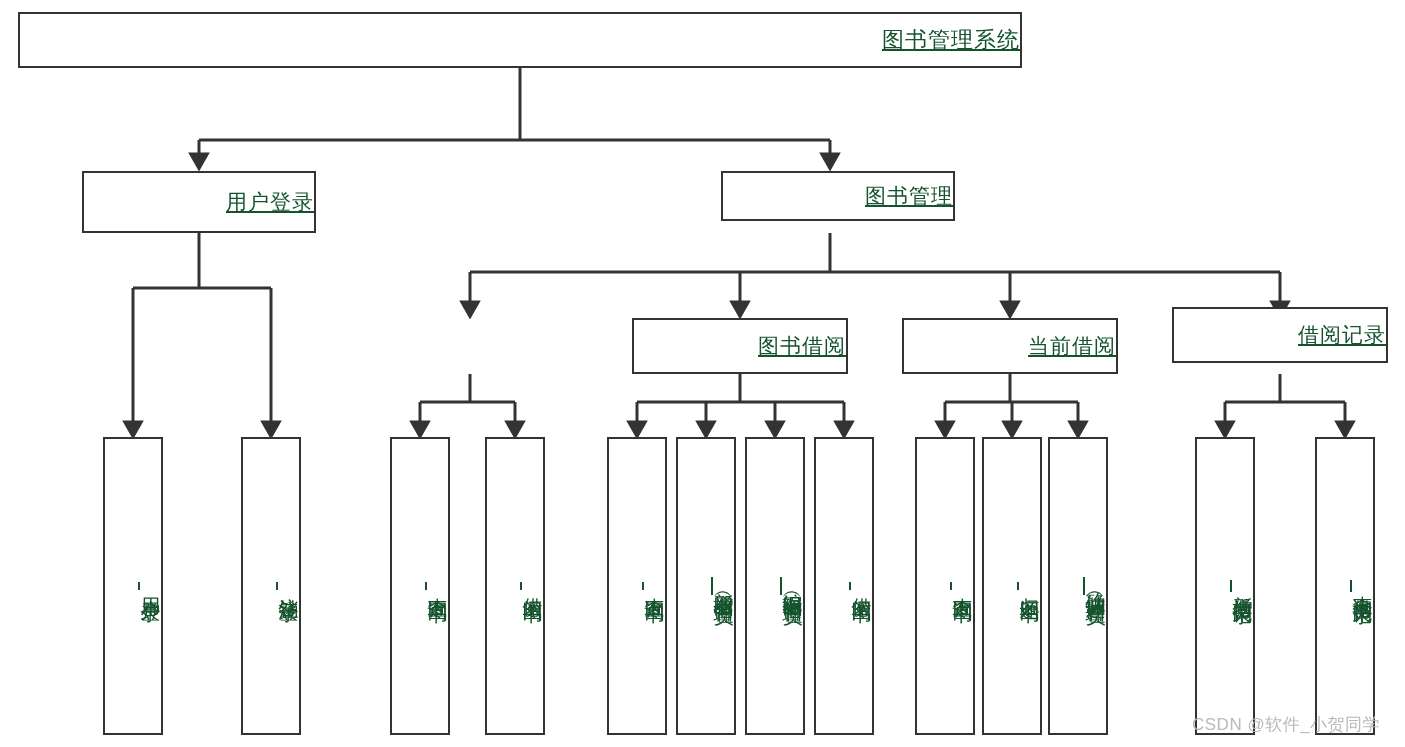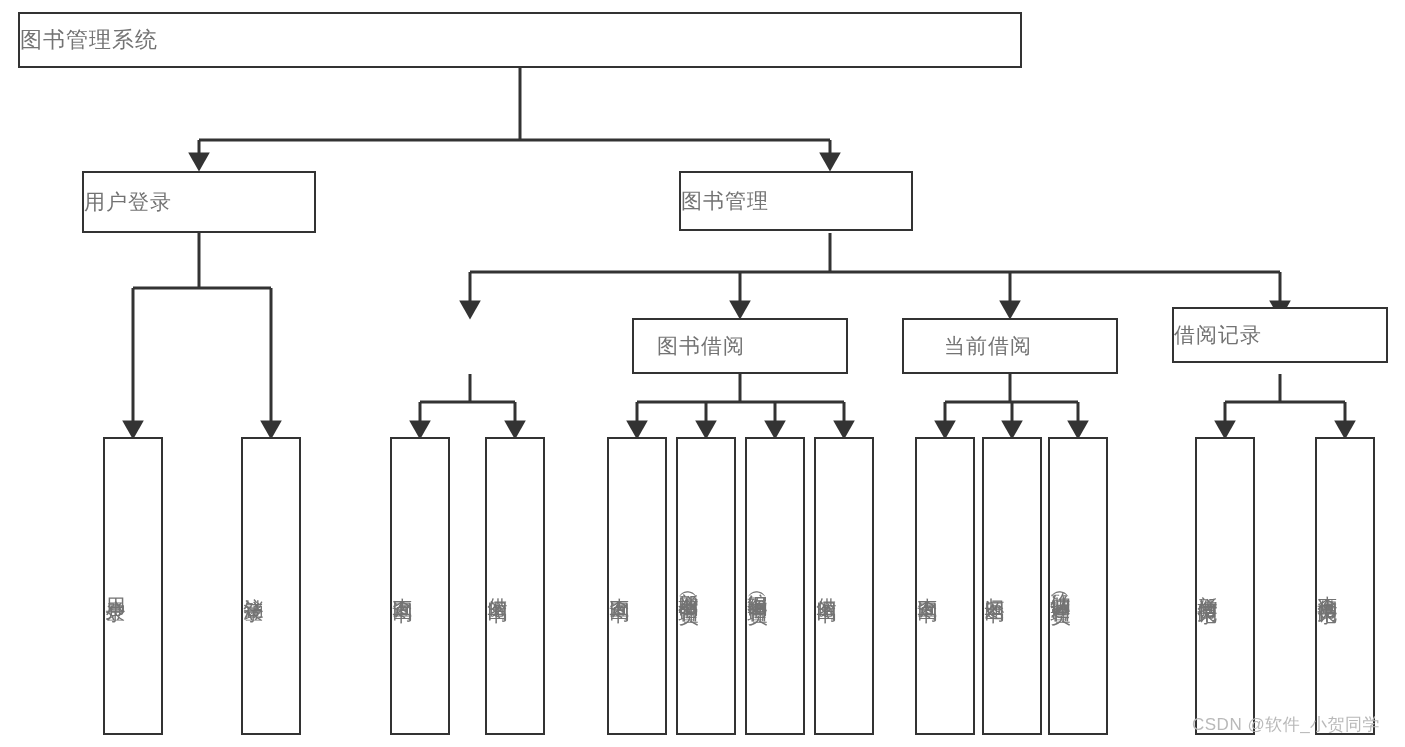--- a/index.html
+++ b/index.html
@@ -25,23 +25,24 @@
     height: 747px;
     pointer-events: none;
   }
   .node {
     position: absolute;
     box-sizing: border-box;
     border: 2.5px solid #333333;
     background: #ffffff;
     display: flex;
     align-items: center;
-    justify-content: flex-start;
-    color: #737373;
+    justify-content: flex-end;
+    color: #14532d;
     z-index: 2;
+    text-decoration: underline;
   }
   .node.horiz {
     font-size: 21px;
     letter-spacing: 1px;
     line-height: 1.1;
   }
   .node.vert {
     font-size: 20px;
     letter-spacing: 2px;
     line-height: 1.05;
@@ -121,21 +122,21 @@
     </g>
   </svg>
 
   <div class="node horiz root" style="left:18px; top:12px; width:1004px; height:56px;">
     <span>图书管理系统</span>
   </div>
 
   <div class="node horiz" style="left:82px; top:171px; width:234px; height:62px;">
     <span>用户登录</span>
   </div>
-  <div class="node horiz" style="left:679px; top:171px; width:234px; height:60px;">
+  <div class="node horiz" style="left:721px; top:171px; width:234px; height:50px;">
     <span>图书管理</span>
   </div>
 
   <div class="node horiz" style="left:632px; top:318px; width:216px; height:56px;padding-left:23px;">
     <span>图书借阅</span>
   </div>
   <div class="node horiz" style="left:902px; top:318px; width:216px; height:56px;padding-left:40px;">
     <span>当前借阅</span>
   </div>
   <div class="node horiz" style="left:1172px; top:307px; width:216px; height:56px;">

